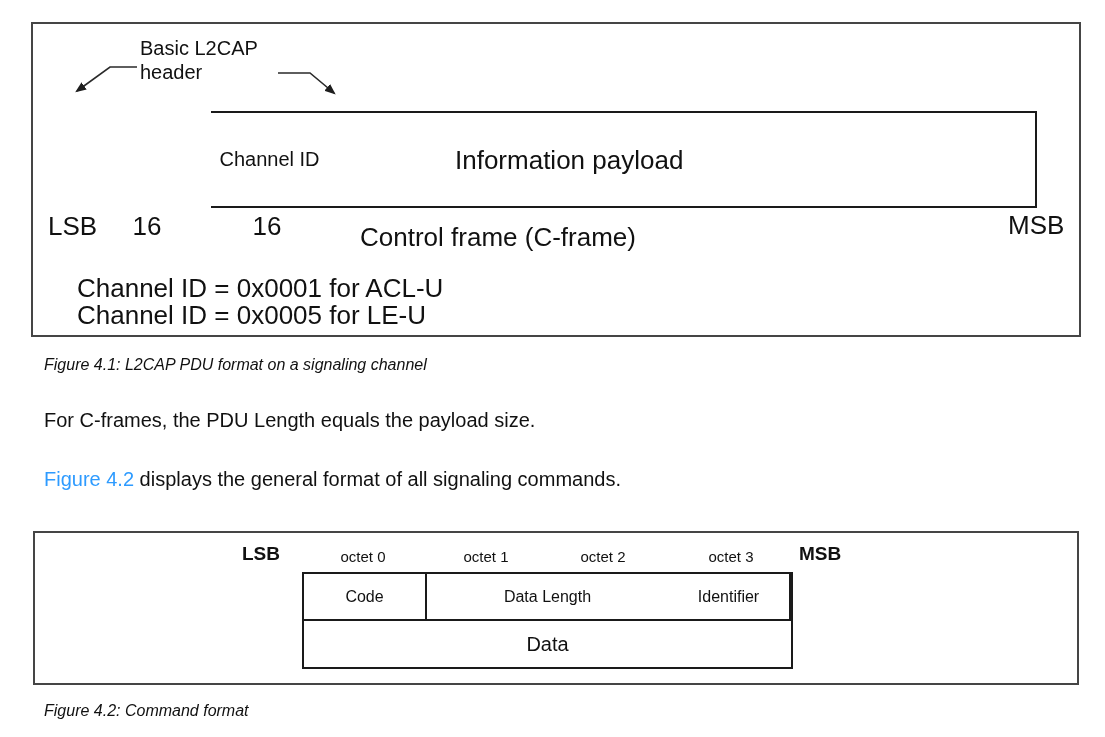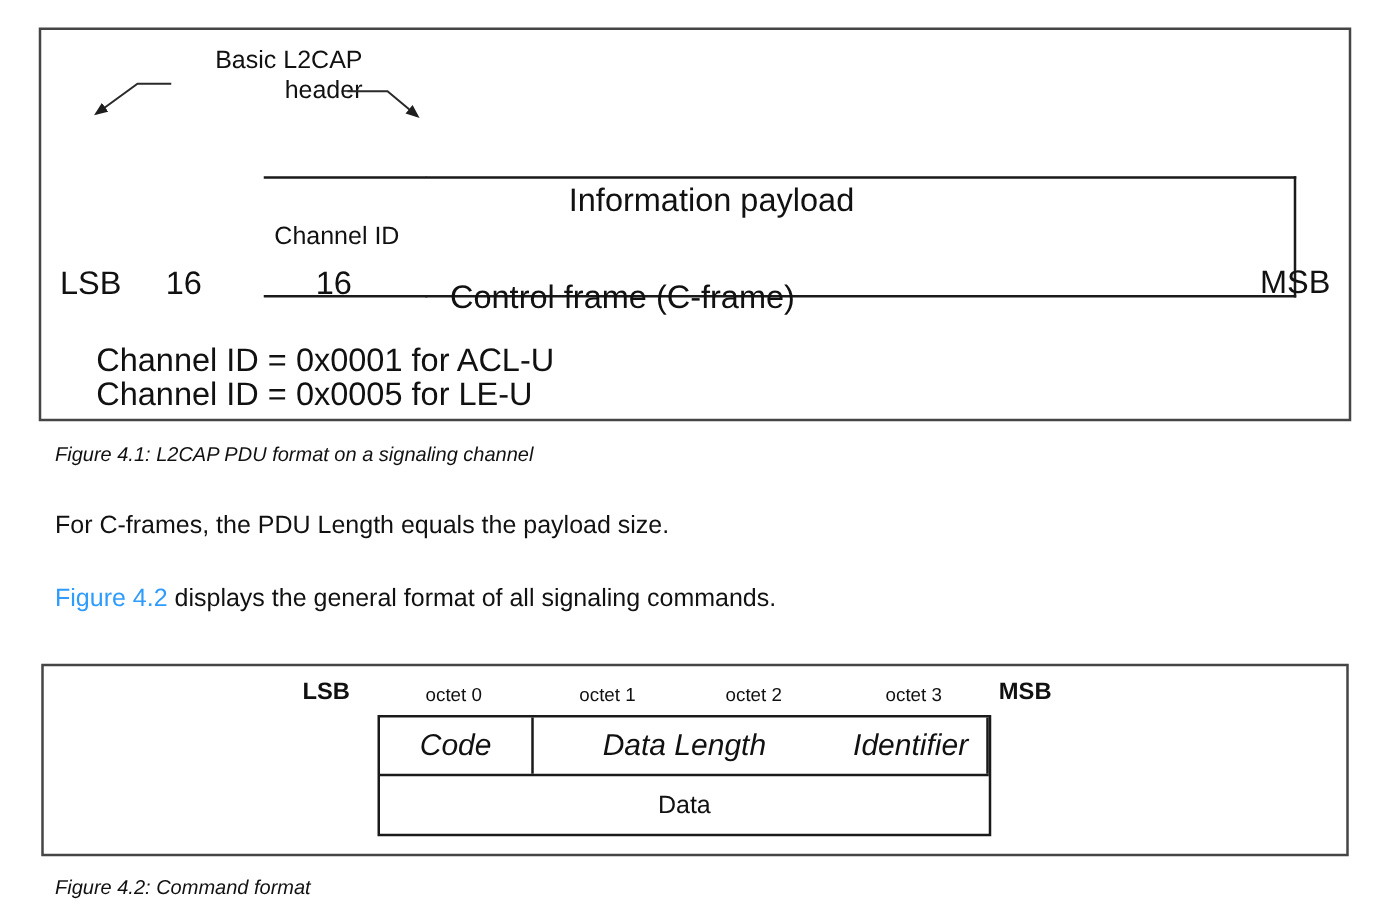--- a/index.html
+++ b/index.html
@@ -18,36 +18,36 @@
     font-family:"Liberation Sans","DejaVu Sans",sans-serif;
     overflow:hidden;
   }
   .abs{position:absolute;}
   .frame{border:2px solid var(--border_frame);background:#fff;}
   .fieldbox{
     border:2px solid var(--border_box);
     display:flex;align-items:center;justify-content:center;
     font-size:20px;white-space:nowrap;background:#fff;
   }
-  .no-left{border-left:none;margin-top:30px;}
+  .no-left{border-left:none;}
   .diagtext{font-size:26px;white-space:nowrap;line-height:1.1;}
-  .callout{font-size:20px;text-align:right;white-space:nowrap;}
+  .callout{font-size:20px;text-align:left;white-space:nowrap;}
   .caption{font-size:16px;font-style:italic;white-space:nowrap;}
   .bodytext{font-size:20px;white-space:nowrap;}
   .link{color:var(--link_blue);cursor:pointer;}
   .boldlbl{font-size:19px;font-weight:bold;white-space:nowrap;}
   .octet{font-size:15px;text-align:center;width:80px;white-space:nowrap;}
   .cmdtable{
     border:2px solid var(--border_box);background:#fff;
     width:487px; 
   }
   .cmdrow1{display:flex;height:45px;border-bottom:2px solid var(--border_box);}
   .cmdcell{
     display:flex;align-items:center;justify-content:center;
-    font-size:24px;white-space:nowrap;font-style:italic;
+    font-size:16px;white-space:nowrap;
   }
   .c-code{width:121px;border-right:2px solid var(--border_box);}
   .c-ident{width:121px;border-right:2px solid var(--border_box);}
   .c-dlen{flex:1;}
   .cmdrow2{
     height:46px;display:flex;align-items:center;justify-content:center;
     font-size:20px;white-space:nowrap;
   }
   svg{display:block;}
 </style>

